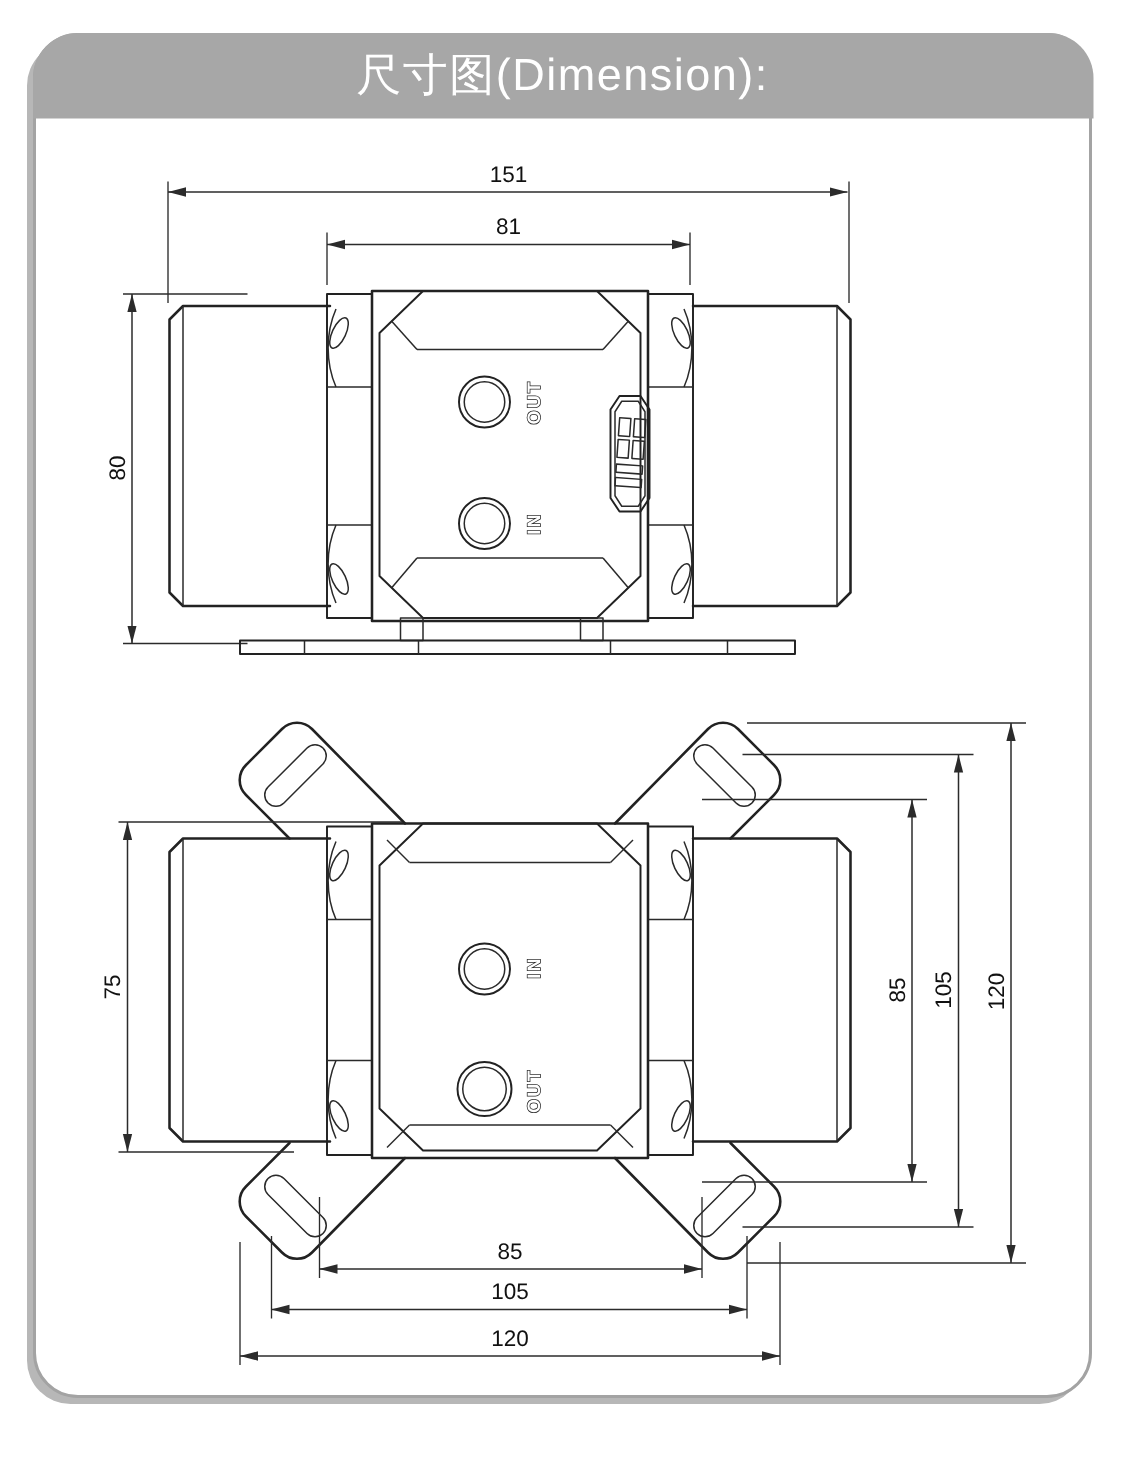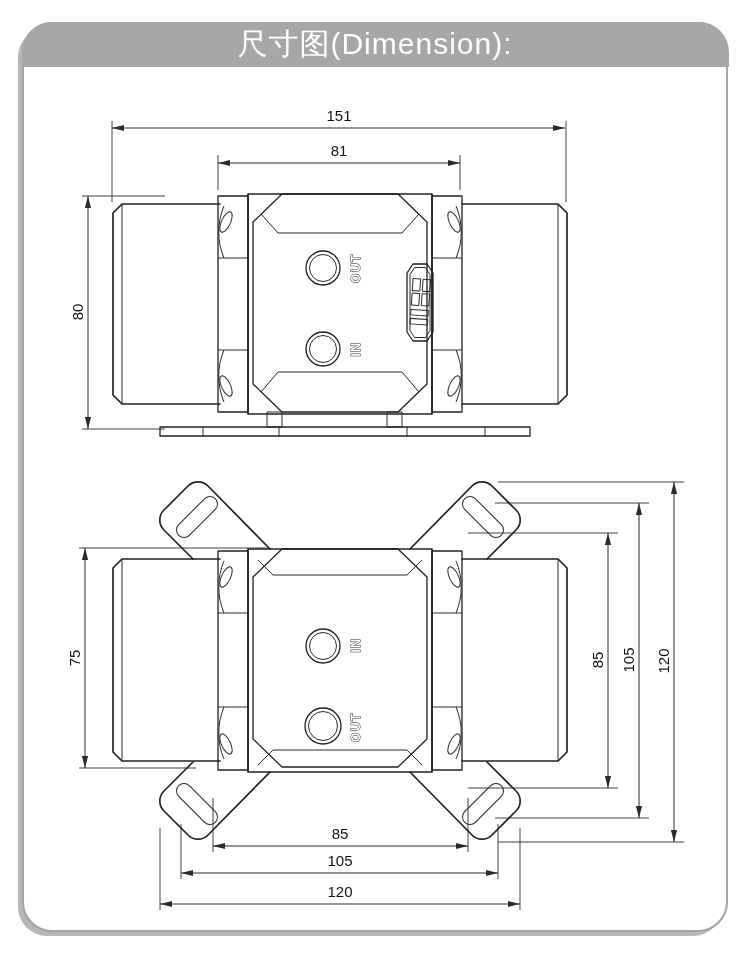--- a/index.html
+++ b/index.html
@@ -5,21 +5,21 @@
   html,body{margin:0;padding:0;background:#ffffff;}
   body{width:750px;height:974px;position:relative;font-family:"Liberation Sans",sans-serif;overflow:hidden;}
 
   .card{
     position:absolute;left:22px;top:22px;width:706px;height:910px;
     background:#fff;border:2.5px solid #a3a3a3;border-radius:30px;
     box-shadow:-5px 5px 0 -1px #b7b7b7;
     box-sizing:border-box;
   }
   .card-header{
-    position:absolute;left:-2.5px;top:-2.5px;right:-2.5px;height:45px;
+    position:absolute;left:-2.5px;top:-2.5px;right:-2.5px;height:57px;
     background:#a7a7a7;border-radius:30px 30px 0 0;
     display:flex;align-items:center;justify-content:center;
   }
   .card-header .title{
     color:#ffffff;font-size:30px;font-weight:300;letter-spacing:1px;
     font-family:"Liberation Sans","DejaVu Sans",sans-serif;
   }
 
   svg{position:absolute;left:0;top:0;}
   

